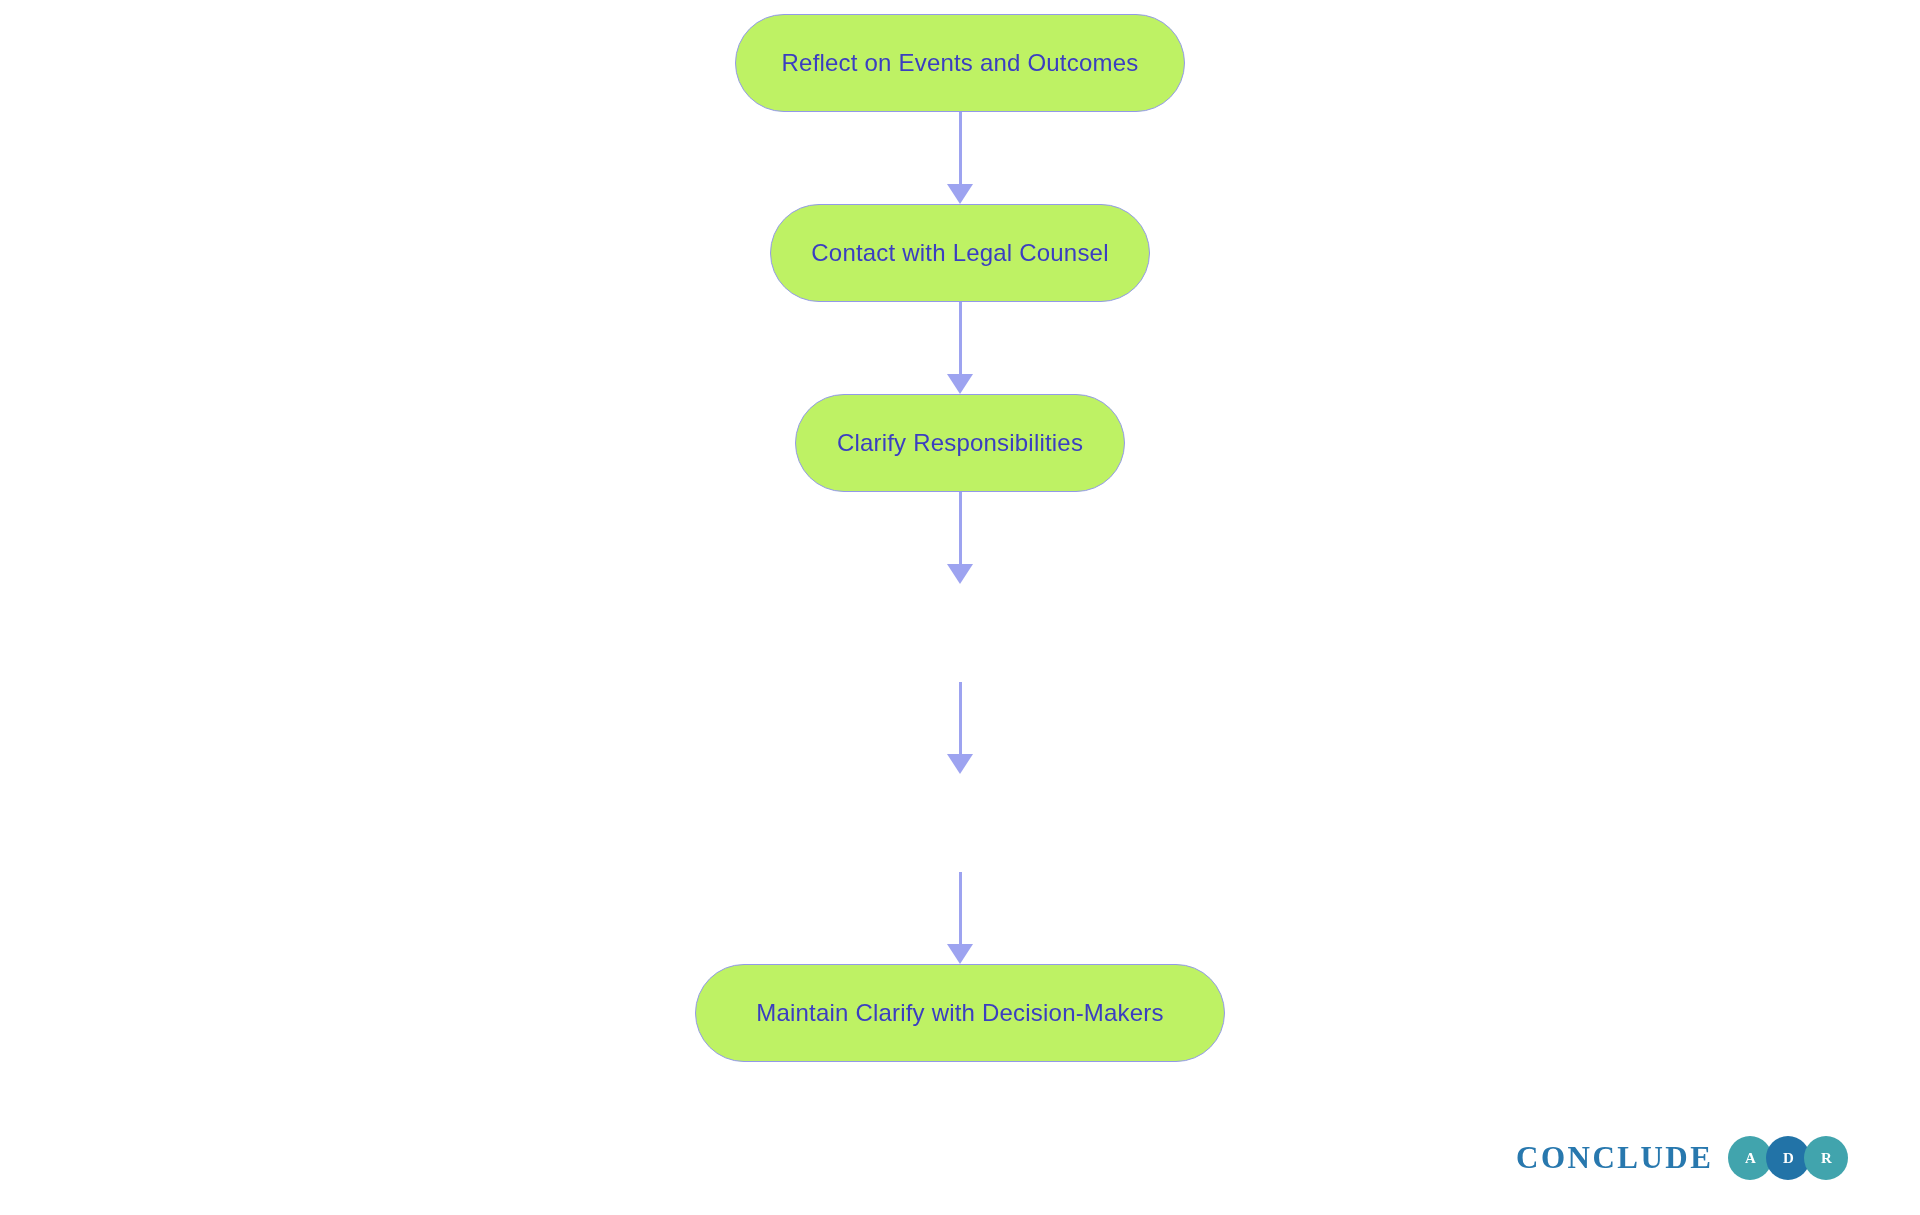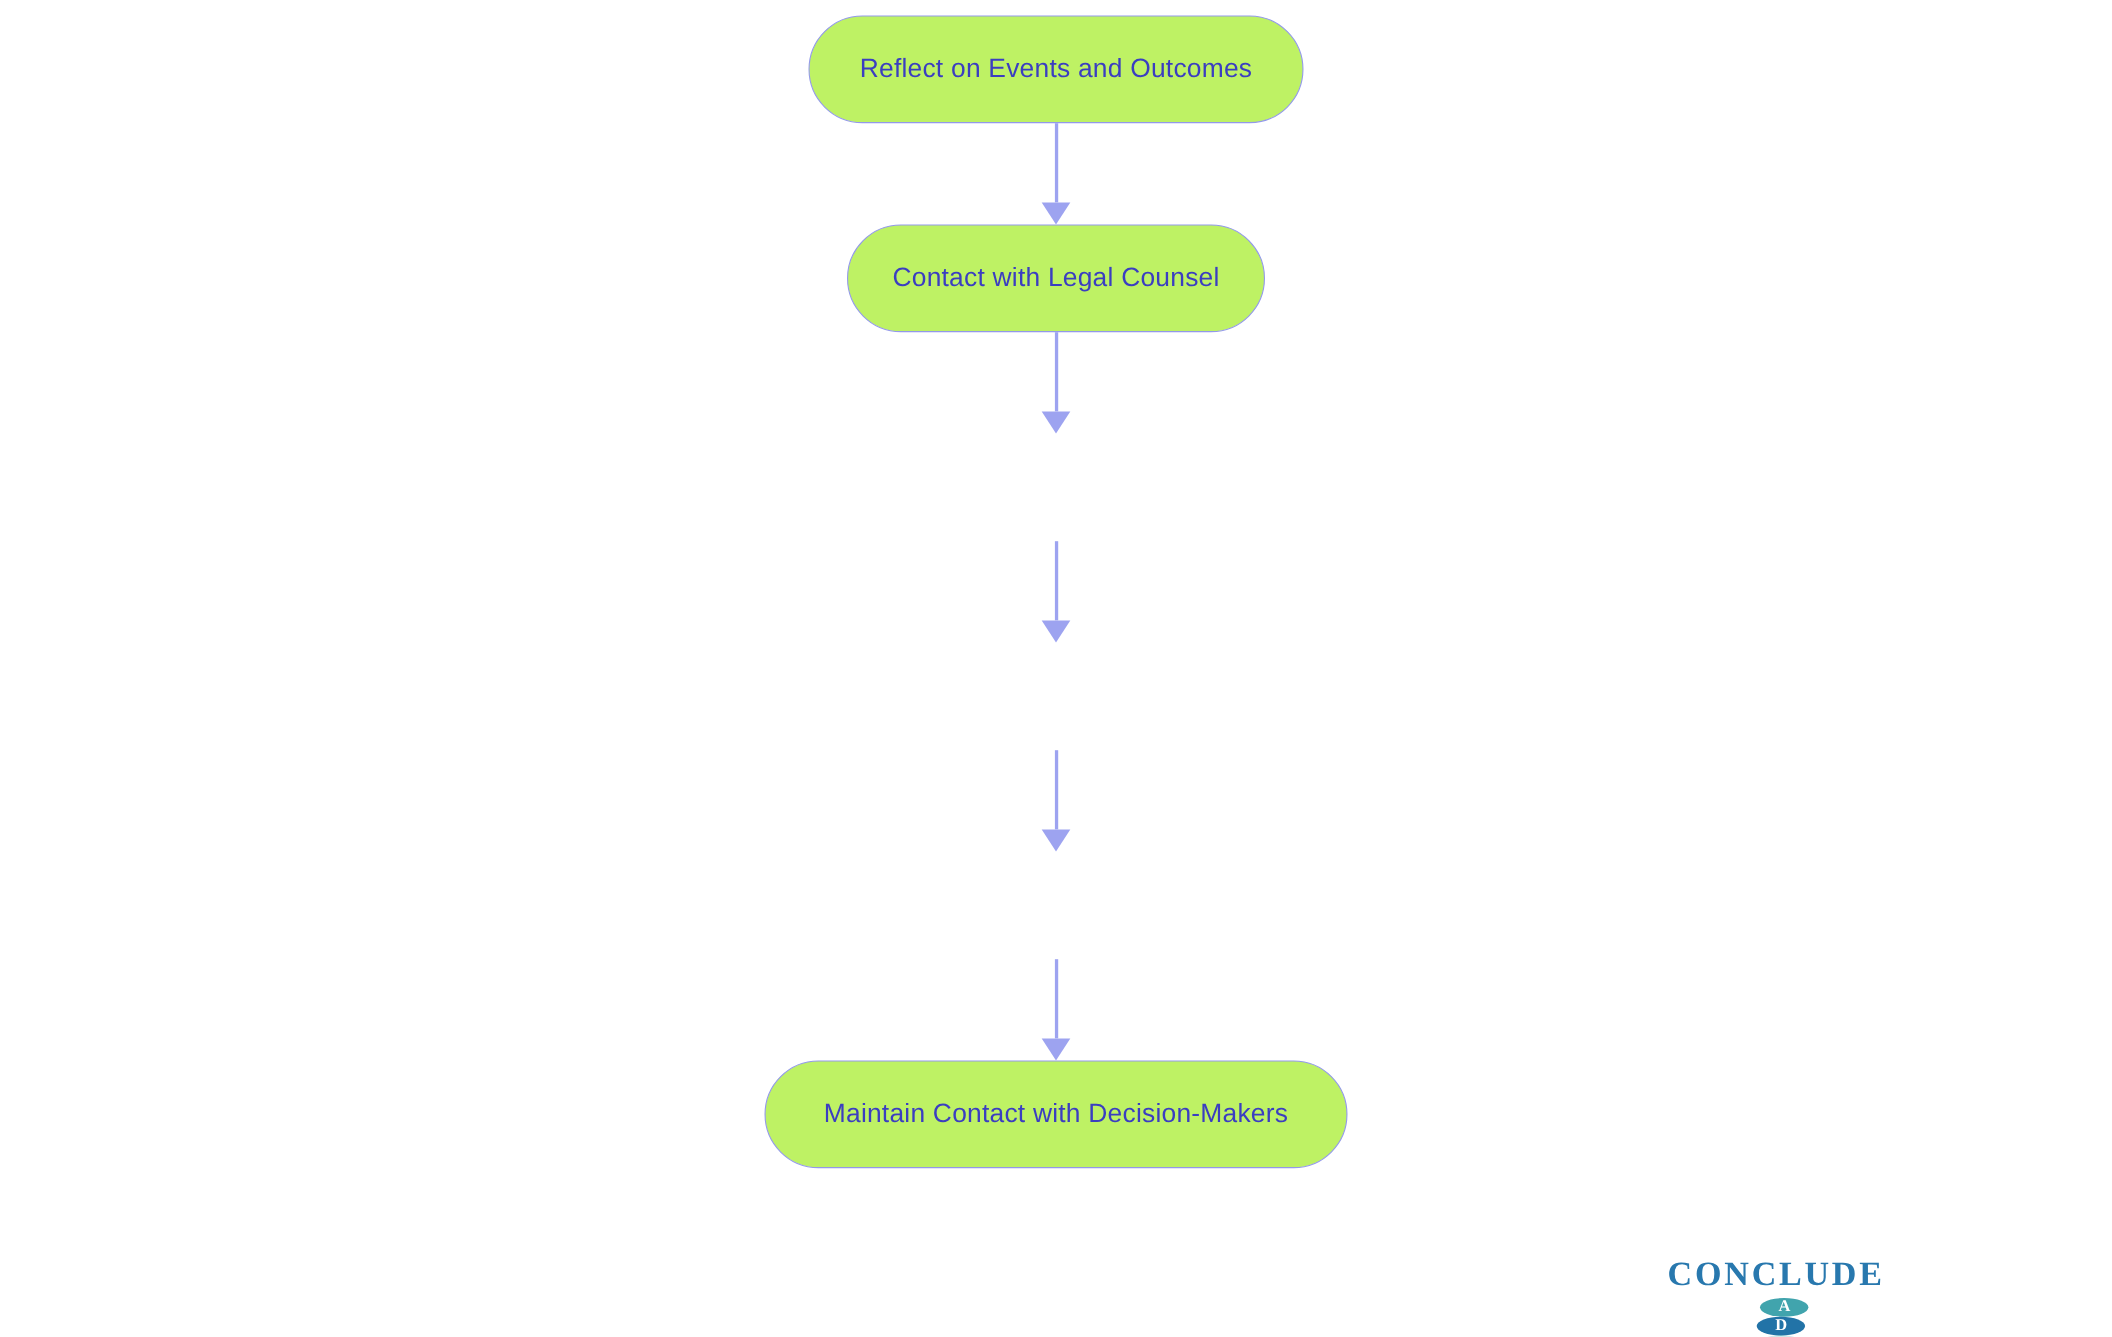--- a/index.html
+++ b/index.html
@@ -70,21 +70,20 @@
   }
 
   
   .logo {
     position: absolute;
     left: 1516px;
     top: 1136px;
     height: 44px;
     display: flex;
     align-items: center;
-    flex-direction: column;
   }
   .wordmark {
     font-family: "Liberation Serif", serif;
     font-weight: bold;
     font-size: 31px;
     letter-spacing: 2.5px;
     color: #2878ae;
     margin-right: 15px;
     line-height: 44px;
   }
@@ -122,40 +121,43 @@
 
   <div class="node node-1">
     <span class="label">Contact with Legal Counsel</span>
   </div>
 
   <div class="arrow arrow-1">
     <div class="shaft"></div>
     <div class="head"></div>
   </div>
 
+  <div class="node node-2">
+    <span class="label">Clarify Responsibilities</span>
+  </div>
 
   <div class="arrow arrow-2">
     <div class="shaft"></div>
     <div class="head"></div>
   </div>
 
 
   <div class="arrow arrow-3">
     <div class="shaft"></div>
     <div class="head"></div>
   </div>
 
 
   <div class="arrow arrow-4">
     <div class="shaft"></div>
     <div class="head"></div>
   </div>
 
   <div class="node node-5">
-    <span class="label">Maintain Contact with Decision-Makers</span>
+    <span class="label">Maintain Clarify with Decision-Makers</span>
   </div>
 
   <div class="logo">
     <span class="wordmark">CONCLUDE</span>
     <span class="badge badge-a">
       <span>A</span>
     </span>
     <span class="badge badge-d">
       <span>D</span>
     </span>

